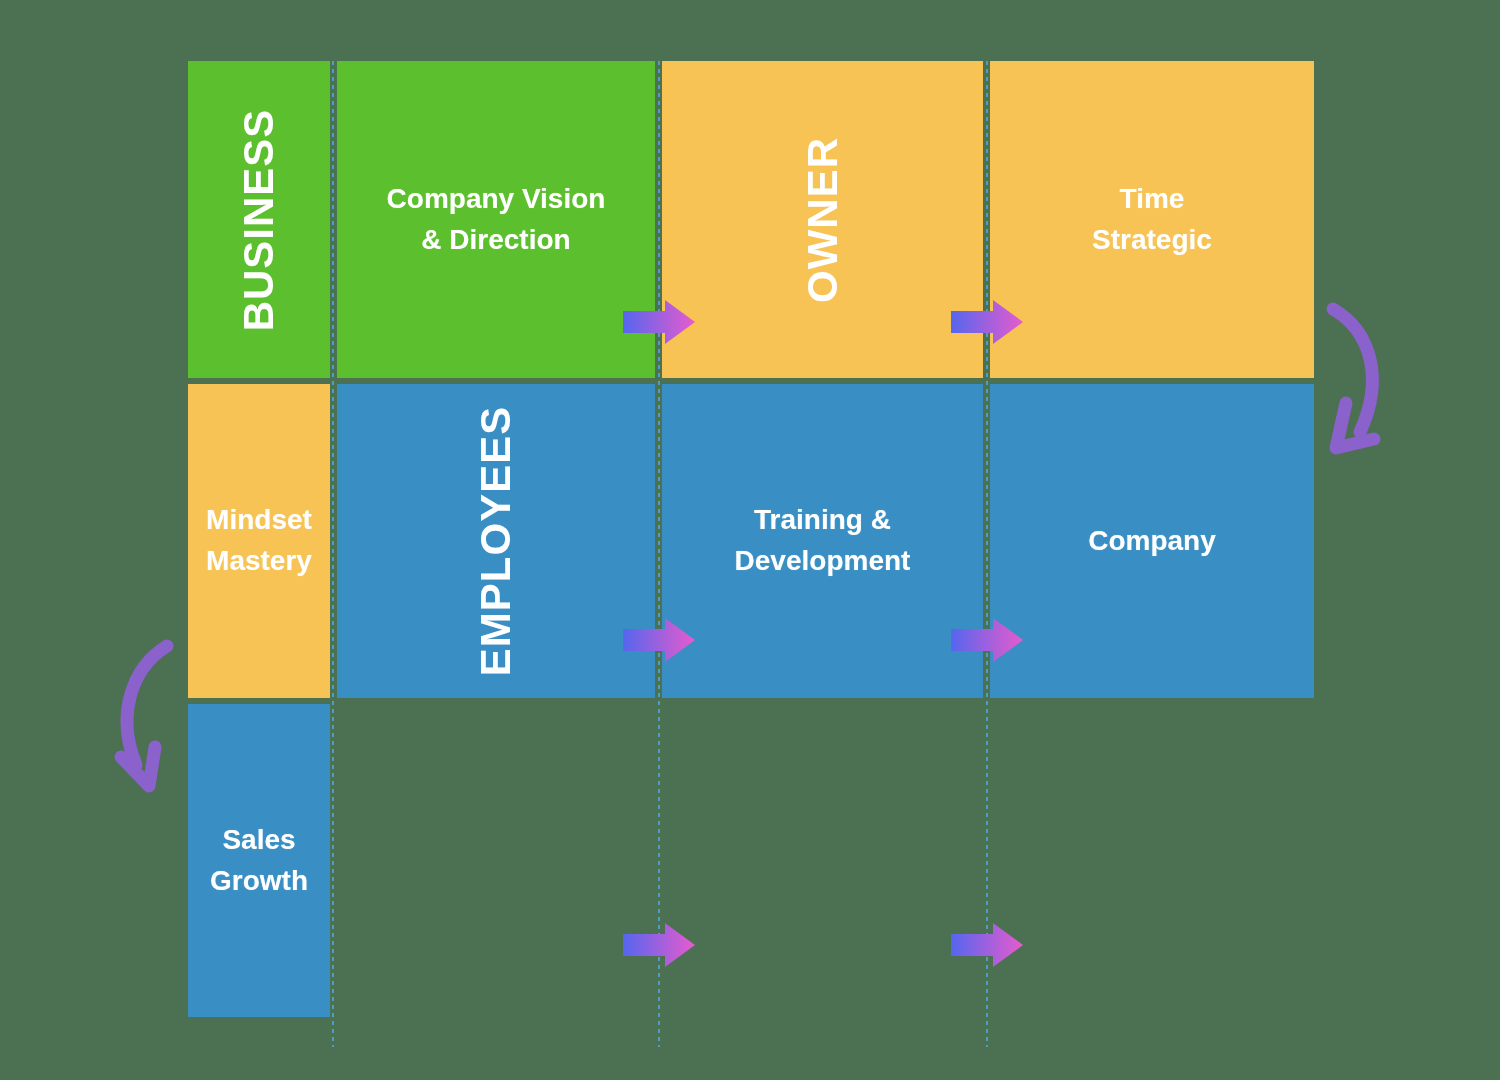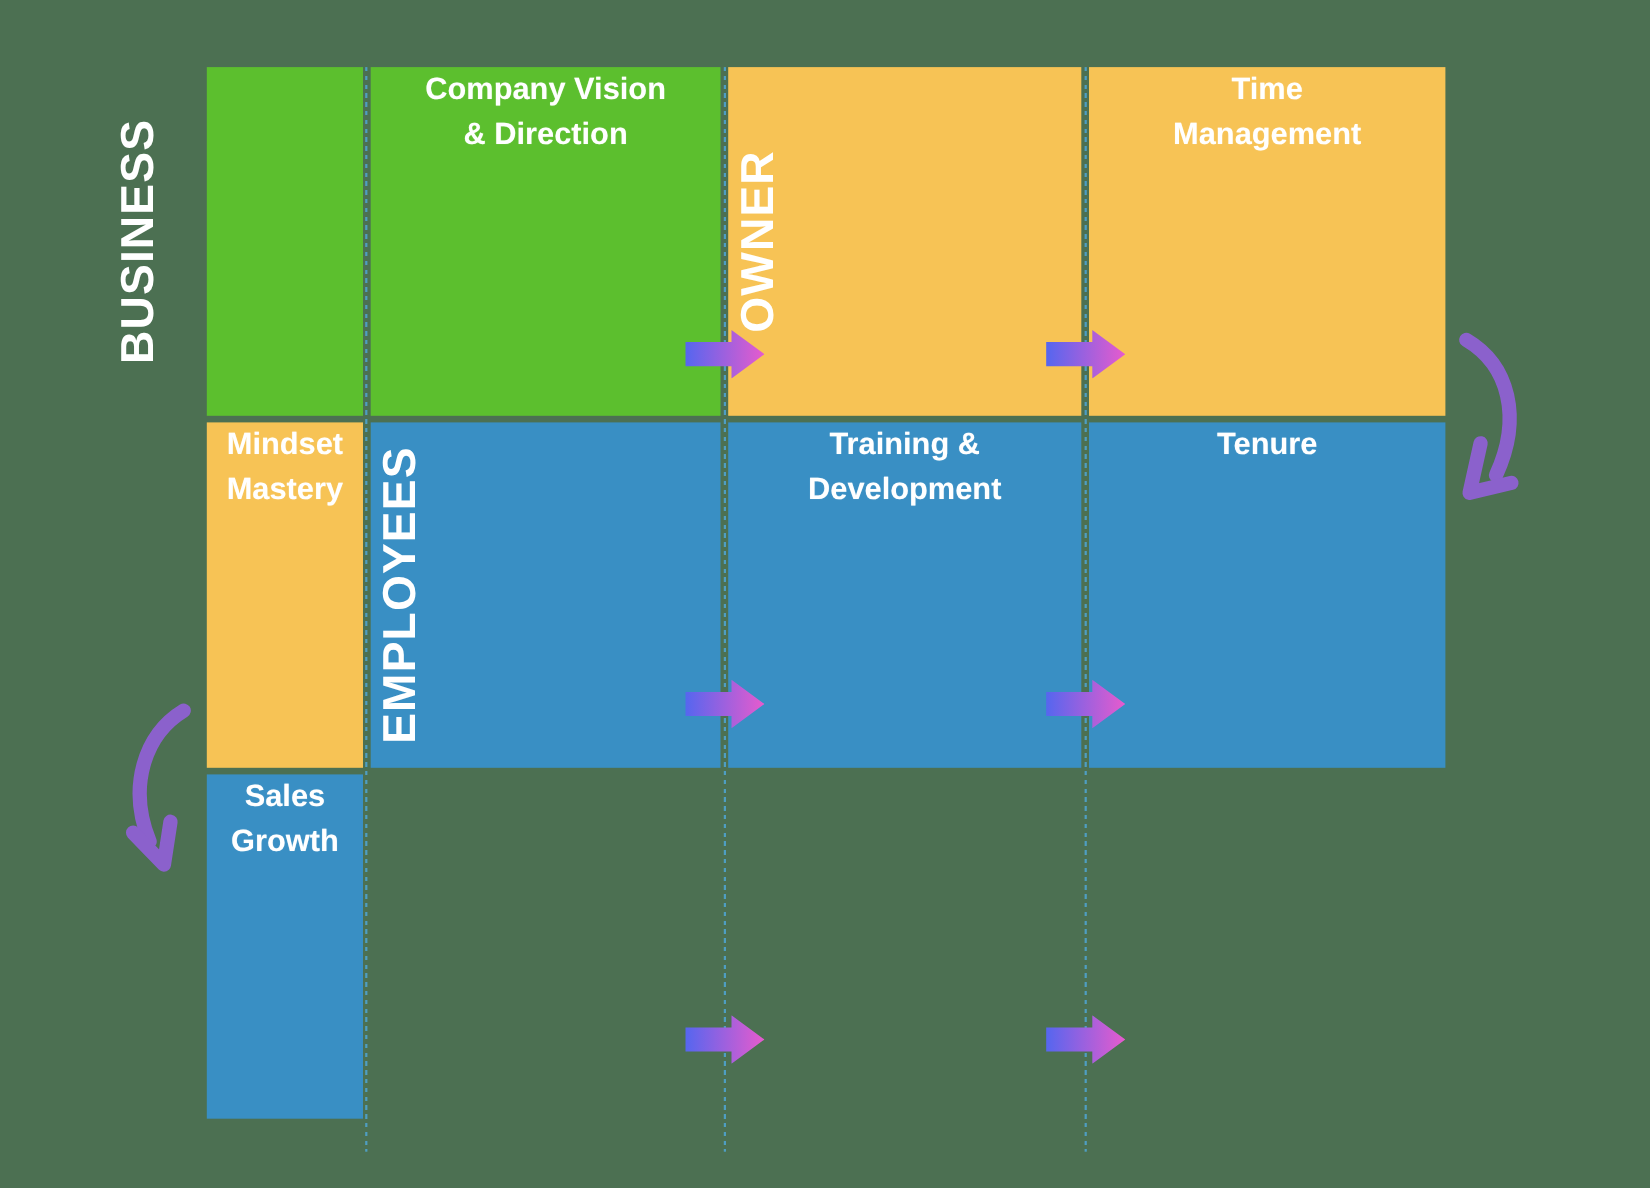--- a/index.html
+++ b/index.html
@@ -9,21 +9,21 @@
     font-family:"Liberation Sans", sans-serif;
   }
   .matrix{
     position:absolute;left:188px;top:61px;
     display:grid;
     grid-template-columns:142px 318px 321px 324px;
     grid-template-rows:317px 314px 313px;
     column-gap:7px;row-gap:6px;
   }
   .cell{
-    display:flex;justify-content:center;
+    display:flex;align-items:center;justify-content:center;
     text-align:center;
   }
   .cell-label{
     color:#ffffff;font-weight:700;font-size:28px;line-height:1.45;
     white-space:pre-line;
     text-shadow:0 0 1px rgba(255,255,255,.4);
   }
   .row-header .header-label{
     color:#ffffff;font-weight:800;font-size:42px;letter-spacing:1px;
     transform:rotate(-90deg);white-space:nowrap;
@@ -49,36 +49,36 @@
   <div class="cell row-business">
     <span class="cell-label">Company Vision
 &amp; Direction</span>
   </div>
 
   <div class="cell row-header row-owner">
     <span class="header-label">OWNER</span>
   </div>
   <div class="cell row-owner">
     <span class="cell-label">Time
-Management</span>
+Strategic</span>
   </div>
   <div class="cell row-owner">
     <span class="cell-label">Mindset
 Mastery</span>
   </div>
 
   <div class="cell row-header row-employees">
     <span class="header-label">EMPLOYEES</span>
   </div>
   <div class="cell row-employees">
     <span class="cell-label">Training &amp;
 Development</span>
   </div>
   <div class="cell row-employees">
-    <span class="cell-label">Tenure</span>
+    <span class="cell-label">Company</span>
   </div>
   <div class="cell row-employees">
     <span class="cell-label">Sales
 Growth</span>
   </div>
 </div>
 
 <div class="dash-line" style="left:332px;"></div>
 <div class="dash-line" style="left:658px;"></div>
 <div class="dash-line" style="left:986px;"></div>

